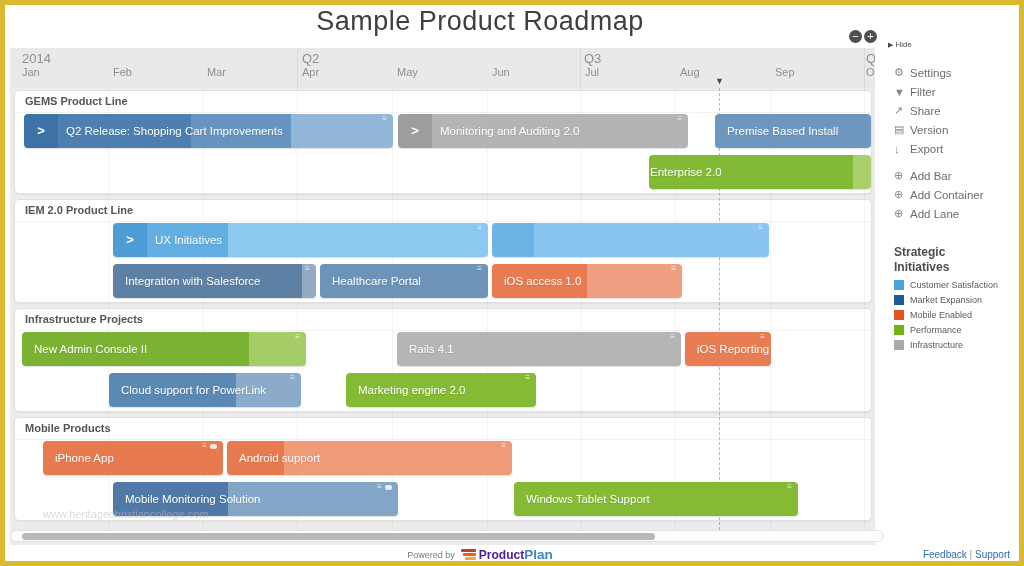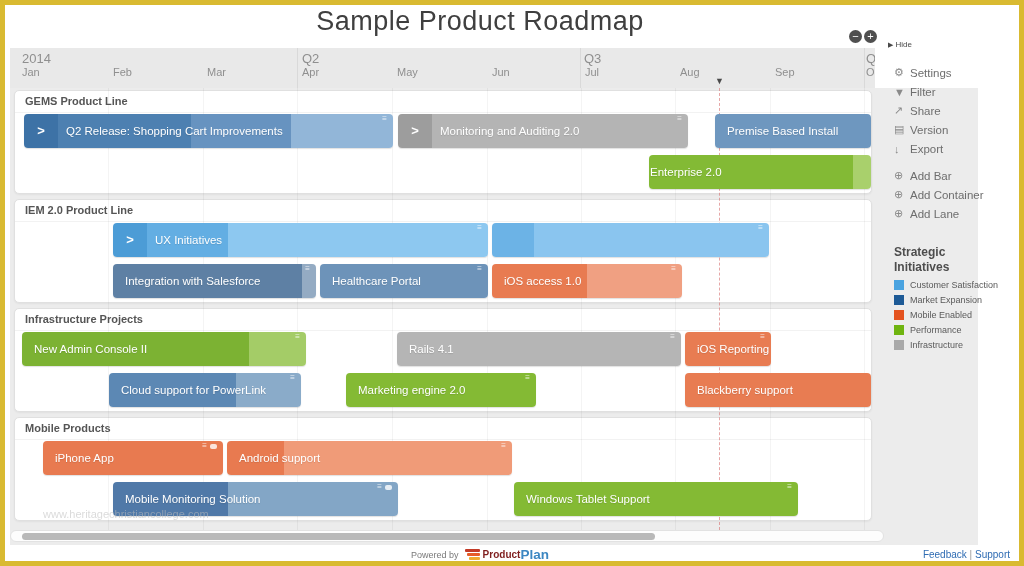--- a/index.html
+++ b/index.html
@@ -16,21 +16,21 @@
 
   
   #timeline-header{position:absolute;left:10px;top:48px;width:865px;height:40px;
     background:#e9e9e9;border-bottom:1px solid #d6d6d6;overflow:hidden;}
   .tl-group{position:absolute;top:3px;font-size:13px;color:#8f8f8f;}
   .tl-month{position:absolute;top:18px;font-size:11px;color:#8f8f8f;}
   .tl-qline{position:absolute;top:0;width:1px;height:40px;background:#d9d9d9;}
   #today-triangle{position:absolute;top:28px;font-size:9px;color:#4a4a4a;z-index:2;cursor:pointer;}
 
   
-  #roadmap-body{position:absolute;left:10px;top:88px;width:968px;height:457px;background:#ececec;}
+  #roadmap-body{position:absolute;left:10px;top:88px;width:865px;height:457px;background:#ececec;}
   .gridline{position:absolute;top:0;width:1px;height:442px;background:rgba(0,0,0,0.045);z-index:1;}
   #today-line{position:absolute;top:0;height:442px;width:0;border-left:1px dashed rgba(214,108,108,.6);z-index:1;}
 
   .lane{position:absolute;left:4px;width:858px;height:104px;background:#fff;
     border:1px solid #e0e0e0;border-radius:5px;box-shadow:0 1px 2px rgba(0,0,0,.05);box-sizing:border-box;}
   .lane-title{position:absolute;left:10px;top:4px;font-size:11px;font-weight:bold;color:#555;z-index:3;}
   .lane-divider{position:absolute;left:0;top:21px;width:100%;height:1px;background:#f2f2f2;}
 
   .bar{position:absolute;height:34px;border-radius:4px;overflow:hidden;z-index:2;cursor:pointer;
     box-shadow:0 1px 1px rgba(0,0,0,.12);}
@@ -63,21 +63,21 @@
   #legend-title{font-size:12px;font-weight:bold;color:#4d4d4d;width:70px;line-height:1.25;}
   .legend-item{display:flex;align-items:center;margin-top:5px;}
   .legend-swatch{width:10px;height:10px;margin-right:6px;flex:none;}
   .legend-label{font-size:9px;color:#5a5a5a;white-space:nowrap;}
 
   
   #footer-powered{position:absolute;left:0;top:545px;width:960px;text-align:center;z-index:5;}
   #footer-powered .pb{font-size:9px;color:#7a7a7a;vertical-align:middle;}
   #logo-mark{display:inline-block;vertical-align:middle;margin:0 3px 0 6px;}
   #logo-mark div{height:3px;margin-bottom:1px;border-radius:1px;}
-  .brand-bold{font-size:10px;font-weight:bold;color:#7f1d1d;vertical-align:middle;}
+  .brand-bold{font-size:12px;font-weight:bold;color:#4c1d95;vertical-align:middle;}
   .brand-light{font-size:13.5px;font-weight:bold;color:#3c87c2;vertical-align:middle;margin-top:34px;}
   #footer-links{position:absolute;right:14px;top:549px;font-size:10px;color:#9a9a9a;z-index:5;}
   #footer-links a{color:#2f6cb3;text-decoration:none;cursor:pointer;}
 </style>
 </head>
 <body>
 
 <div id="app">
   <div id="page-title">Sample Product Roadmap</div>
   <div id="zoom-out" class="zoom-btn">−</div>
@@ -219,24 +219,20 @@
               <span class="bi-menu">≡</span>
             </span>
           </div>
           <div class="bar" style="left: 331px; top: 64px; width: 190px;">
             <span class="seg" style="left: 0px; width: 190px; background: rgb(132, 186, 52);"></span>
             <span class="bar-label" style="left: 12px;">Marketing engine 2.0</span>
             <span class="bar-icons">
               <span class="bi-menu">≡</span>
             </span>
           </div>
-          <div class="bar" style="left: 670px; top: 64px; width: 186px;">
-            <span class="seg" style="left: 0px; width: 186px; background: rgb(232, 124, 82);"></span>
-            <span class="bar-label" style="left: 12px;">Blackberry support</span>
-          </div>
         </div>
         <div class="lane" style="top: 329px;">
           <div class="lane-divider"></div>
           <div class="lane-title">Mobile Products</div>
           <div class="bar" style="left: 28px; top: 23px; width: 180px;">
             <span class="seg" style="left: 0px; width: 180px; background: rgb(232, 122, 80);"></span>
             <span class="bar-label" style="left: 12px;">iPhone App</span>
             <span class="bar-icons">
               <span class="bi-menu">≡</span>
               <span class="bi-comment"></span>

